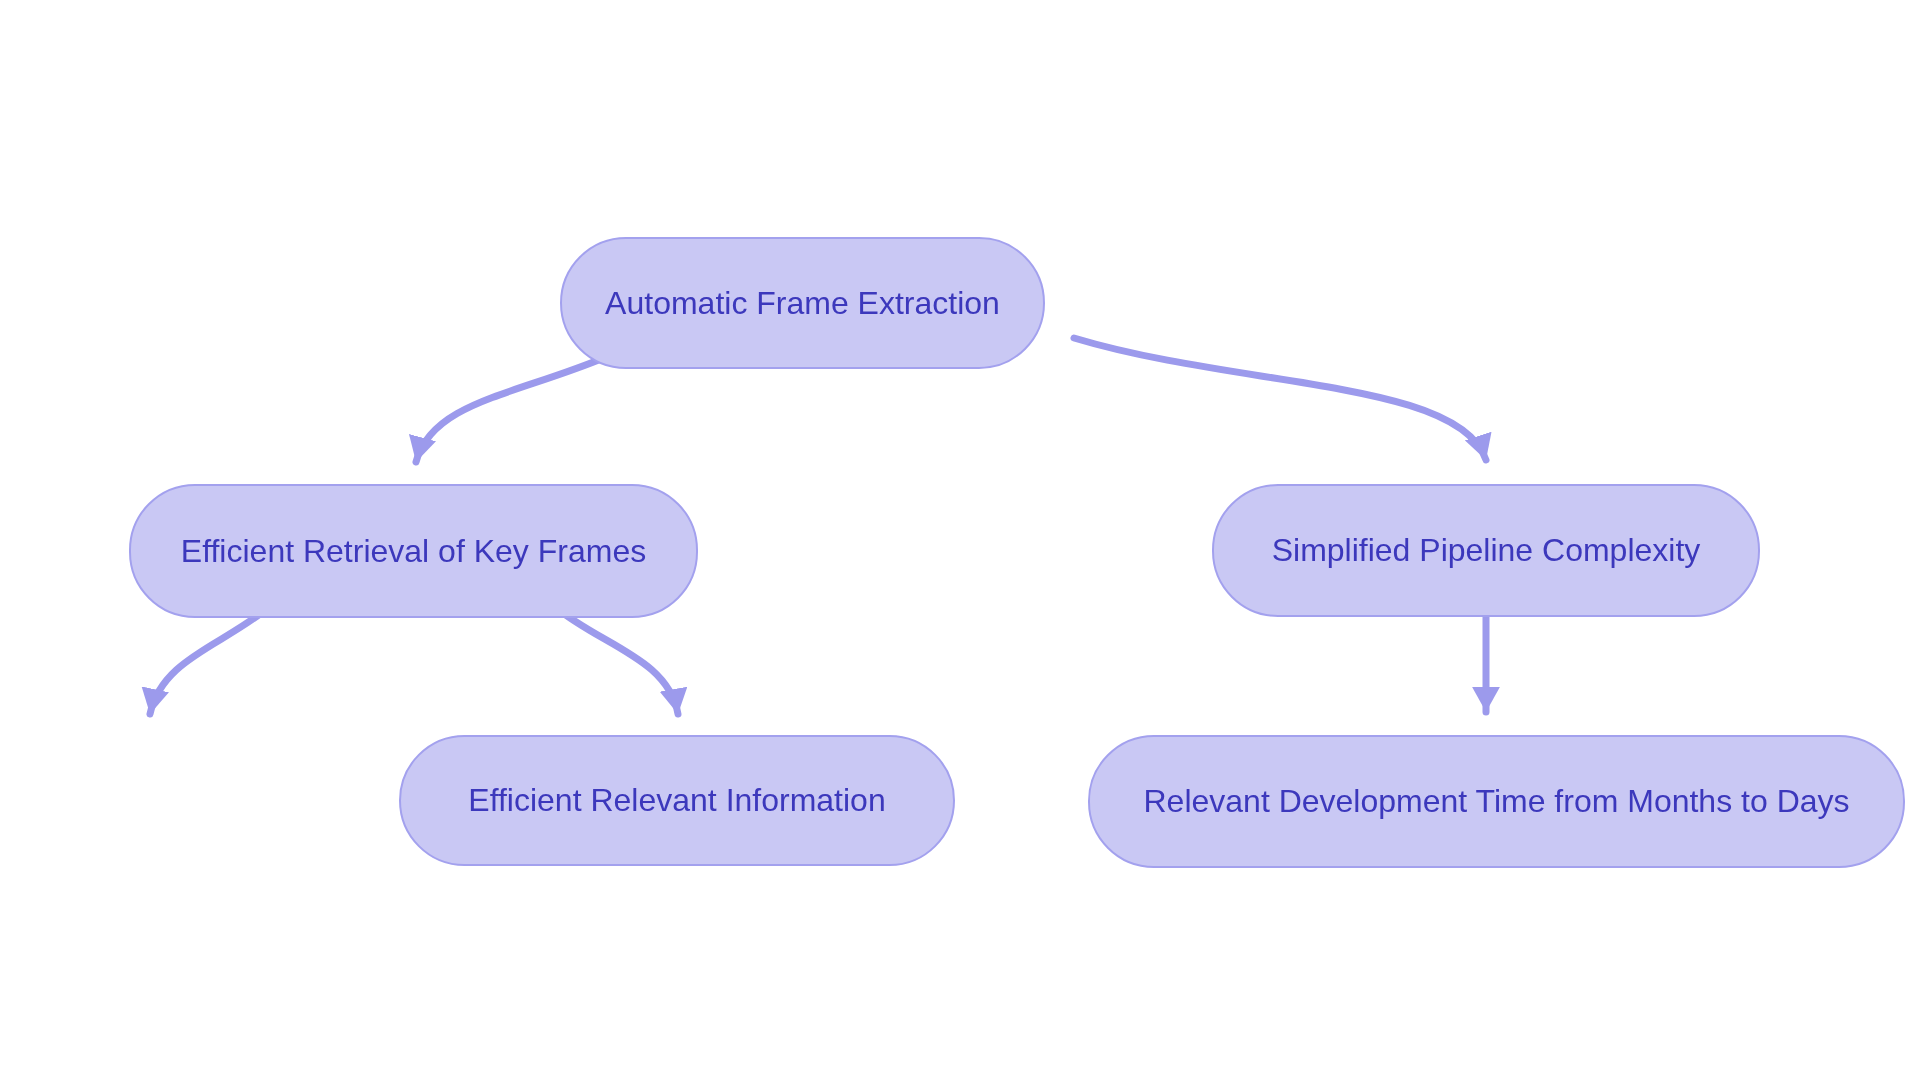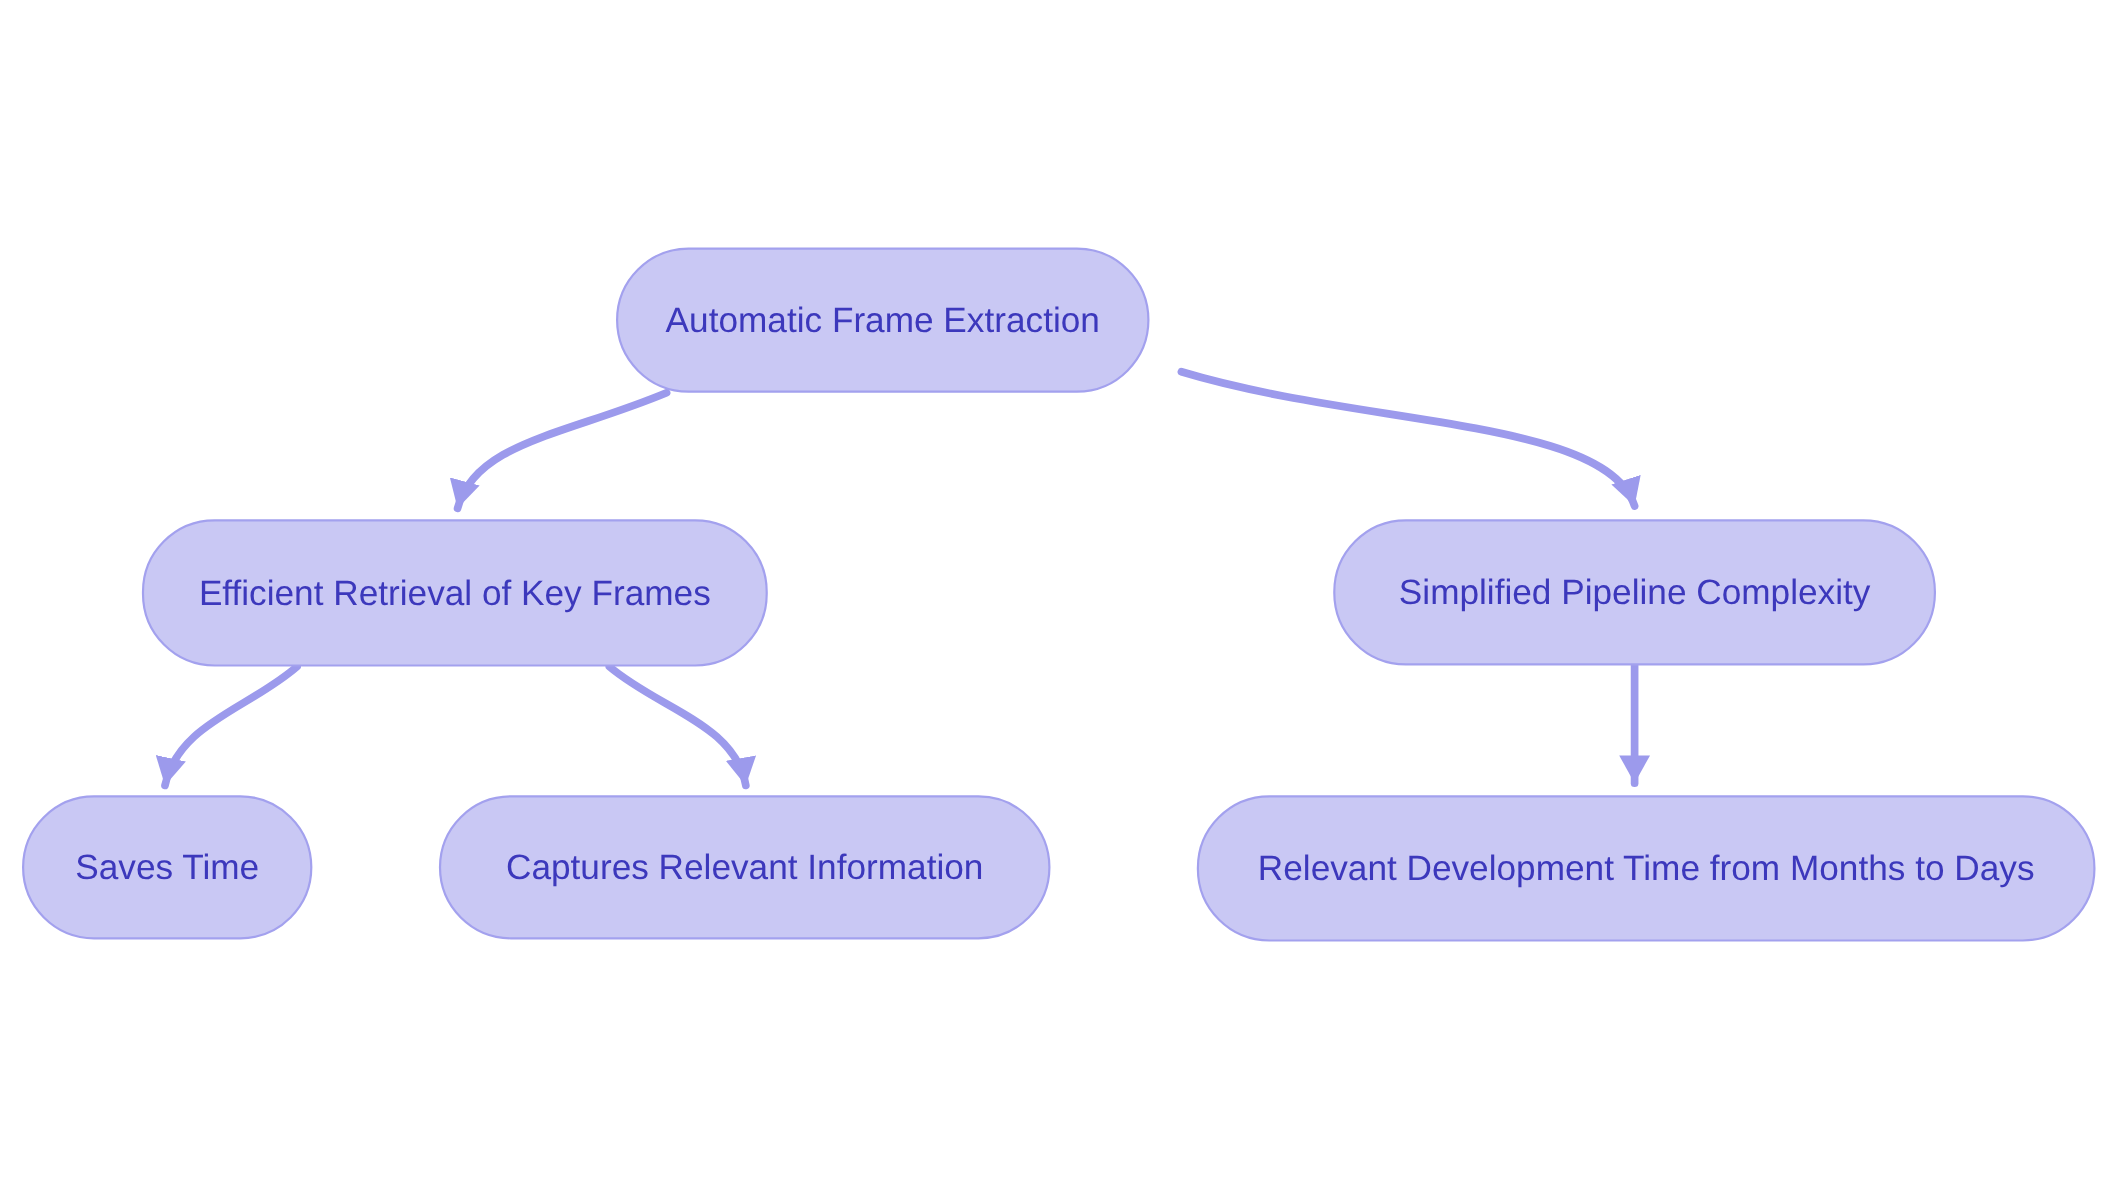--- a/index.html
+++ b/index.html
@@ -43,20 +43,21 @@
     justify-content: center;
     background: var(--node-fill);
     border: 2px solid var(--node-border);
     border-radius: 66px;
     color: var(--node-text);
     font-size: 32px;
     line-height: 1.2;
     text-align: right;
     padding: 0 20px;
     white-space: nowrap;
+    margin-top: 12px;
   }
   
   .node-root      { left: 560px;  top: 225px; width: 485px; height: 132px; }
   .node-left-mid  { left: 129px;  top: 472px; width: 569px; height: 134px; }
   .node-right-mid { left: 1212px; top: 472px; width: 548px; height: 133px; }
   .node-saves     { left: 20px;   top: 723px; width: 264px; height: 131px; }
   .node-captures  { left: 399px;  top: 723px; width: 556px; height: 131px; }
   .node-reduces   { left: 1088px; top: 723px; width: 817px; height: 133px; }
 </style>
 </head>
@@ -87,25 +88,22 @@
   </div>
 
   <div class="node node-right-mid">
     <span>Simplified Pipeline Complexity</span>
   </div>
 
   <div class="node node-left-mid">
     <span>Efficient Retrieval of Key Frames</span>
   </div>
 
-  <div class="node node-saves">
-    <span>Saves Time</span>
-  </div>
 
   <div class="node node-captures">
-    <span>Captures Relevant Information</span>
+    <span>Efficient Relevant Information</span>
   </div>
 
   <div class="node node-reduces">
     <span>Relevant Development Time from Months to Days</span>
   </div>
 
 </div>
 
 </body></html>

